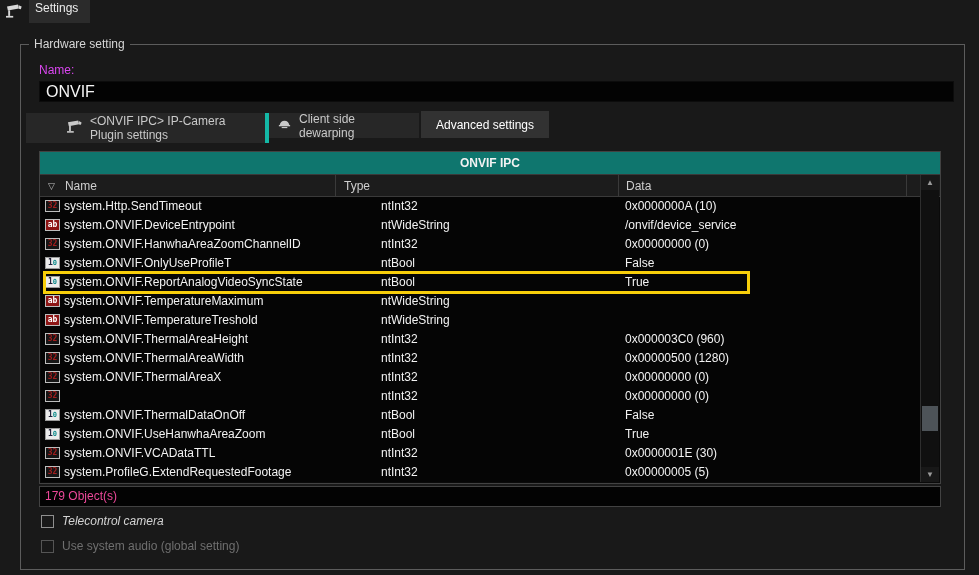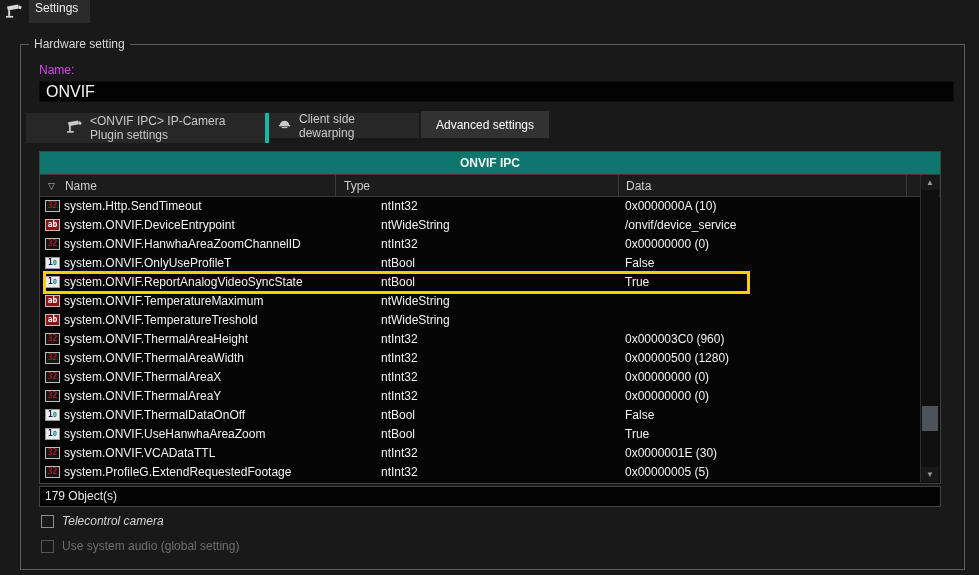--- a/index.html
+++ b/index.html
@@ -88,21 +88,21 @@
   }
   .sb-btn { position:absolute; left:0; right:0; height:15px; background:#181818;
             display:flex; align-items:center; justify-content:center;
             color:#9a9a9a; font-size:8px; }
   .sb-up { top:0; } .sb-down { bottom:0; }
   .sb-thumb { position:absolute; left:1px; width:16px; top:231px; height:25px; background:#4d5358; }
   
   .status-bar {
     position:absolute; left:18px; top:441px; width:902px; height:21px;
     background:#030303; border:1px solid #424242; line-height:19px;
-    padding-left:5px; color:#e5e5e5;
+    padding-left:5px; color:#ec4899;
   }
   .checkbox-row { position:absolute; left:20px; display:flex; align-items:center; gap:8px; }
   .cb-1 { top:469px;font-style:italic; }
   .cb-2 { top:494px;justify-content:center; }
   .checkbox-box { width:13px; height:13px; border:1px solid #8f8f8f; background:transparent; }
   .cb-2 .checkbox-box { border-color:#555555; }
   .cb-1 .checkbox-label { color:#d4d4d4; }
   .cb-2 .checkbox-label { color:#6f6f6f; }
 </style>
 </head>
@@ -266,21 +266,20 @@
           </span>
     <span class="cell name">system.ONVIF.ThermalAreaX</span>
     <span class="cell type">ntInt32</span>
     <span class="cell data">0x00000000 (0)</span>
   </div>
         <div class="row">
     <span class="row-icon icon-int32">
             <span class="ch0">3</span>
             <span class="ch1">2</span>
           </span>
-    <span class="cell name">system.ONVIF.ThermalAreaY</span>
     <span class="cell type">ntInt32</span>
     <span class="cell data">0x00000000 (0)</span>
   </div>
         <div class="row">
     <span class="row-icon icon-bool">
             <span class="ch0">1</span>
             <span class="ch1">0</span>
           </span>
     <span class="cell name">system.ONVIF.ThermalDataOnOff</span>
     <span class="cell type">ntBool</span>

